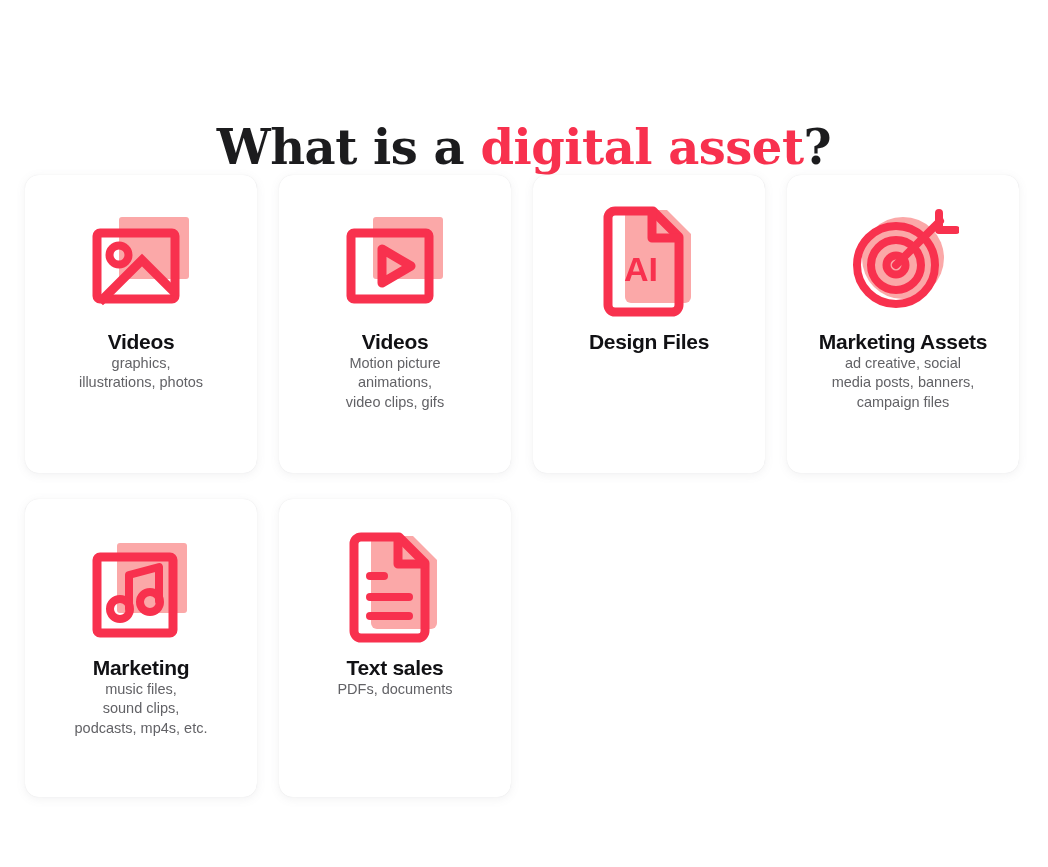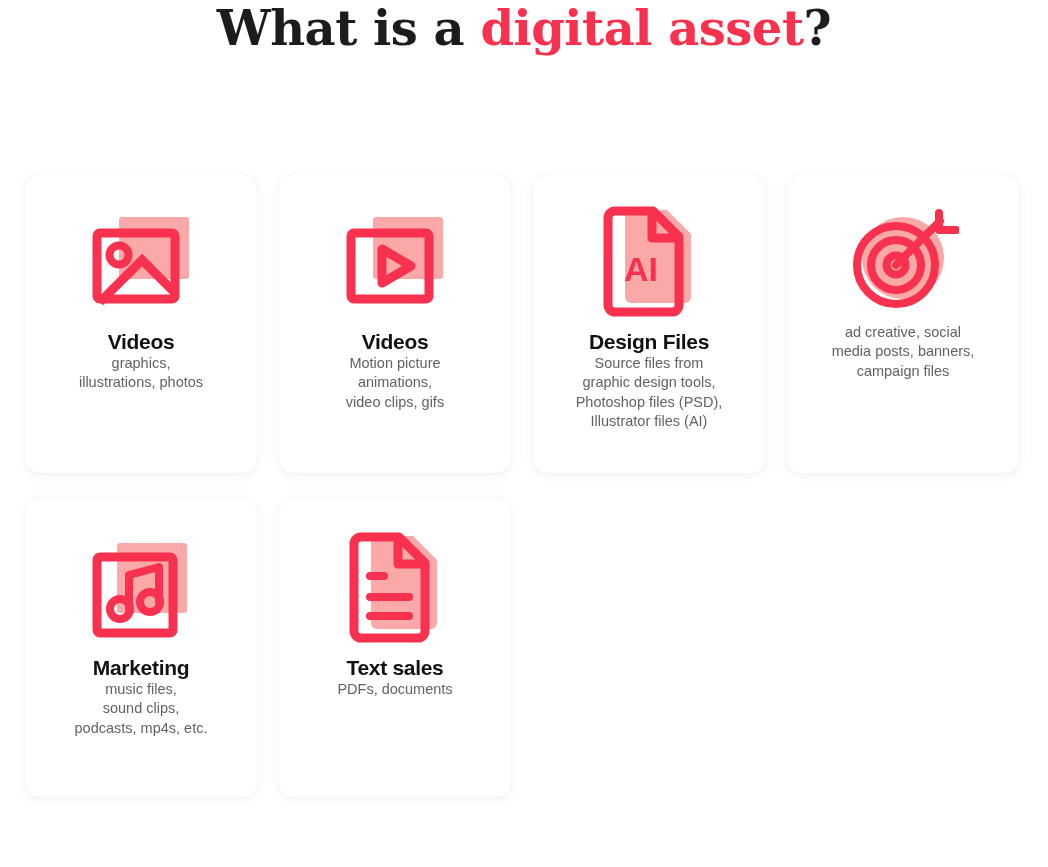--- a/index.html
+++ b/index.html
@@ -15,21 +15,21 @@
     position: relative;
   }
 
   #page-title {
     position: absolute;
     top: 0;
     left: 0;
     width: 1048px;
     height: 175px;
     display: flex;
-    align-items: flex-start;
+    align-items: flex-end;
     justify-content: center;
     font-family: "DejaVu Serif", serif;
     font-weight: 700;
     font-size: 48px;
     letter-spacing: -0.5px;
     color: #1c1c1e;
     white-space: pre;
   }
   #page-title .accent { color: #f8314e; }
 
@@ -129,37 +129,34 @@
   <div class="card">
     <div class="icon-wrap">
       <svg width="108" height="116" viewBox="0 0 108 116">
         <path d="M36 5 H72 L96 29 V92 a6 6 0 0 1 -6 6 H36 a6 6 0 0 1 -6 -6 V11 a6 6 0 0 1 6 -6 Z" fill="#fba8a8"></path>
         <path d="M20 6 H58 L84 32 V100 a7 7 0 0 1 -7 7 H20 a7 7 0 0 1 -7 -7 V13 a7 7 0 0 1 7 -7 Z" fill="none" stroke="#f8314e" stroke-width="9" stroke-linejoin="round"></path>
         <path d="M57 7 V33 H83" fill="none" stroke="#f8314e" stroke-width="9" stroke-linejoin="round" stroke-linecap="round"></path>
         <text x="46" y="76" text-anchor="middle" font-family="'Liberation Sans', sans-serif" font-size="34" font-weight="700" fill="#f8314e">AI</text>
       </svg>
     </div>
     <div class="card-title">Design Files</div>
-    <div class="card-desc">Source files from
-graphic design tools,
-Photoshop files (PSD),
-Illustrator files (AI)</div>
   </div>
 
   <div class="card">
     <div class="icon-wrap">
       <svg width="112" height="110" viewBox="0 0 112 110">
         <circle cx="56" cy="50" r="41" fill="#fba8a8"></circle>
         <circle cx="49" cy="57" r="39" fill="none" stroke="#f8314e" stroke-width="8"></circle>
         <circle cx="49" cy="57" r="25" fill="none" stroke="#f8314e" stroke-width="8"></circle>
         <circle cx="49" cy="57" r="9.5" fill="none" stroke="#f8314e" stroke-width="8"></circle>
         <path d="M49 57 L93 13" fill="none" stroke="#f8314e" stroke-width="8" stroke-linecap="round"></path>
         <path d="M92 5 V22 H109" fill="none" stroke="#f8314e" stroke-width="8" stroke-linecap="round" stroke-linejoin="round"></path>
       </svg>
     </div>
+    <div class="card-title">Marketing Assets</div>
     <div class="card-desc">ad creative, social
 media posts, banners,
 campaign files</div>
   </div>
 
   <div class="card row2">
     <div class="icon-wrap">
       <svg width="108" height="104" viewBox="0 0 108 104">
         <rect x="30" y="6" width="70" height="70" rx="3" fill="#fba8a8"></rect>
         <rect x="10" y="20" width="76" height="76" rx="3" fill="none" stroke="#f8314e" stroke-width="9"></rect>

